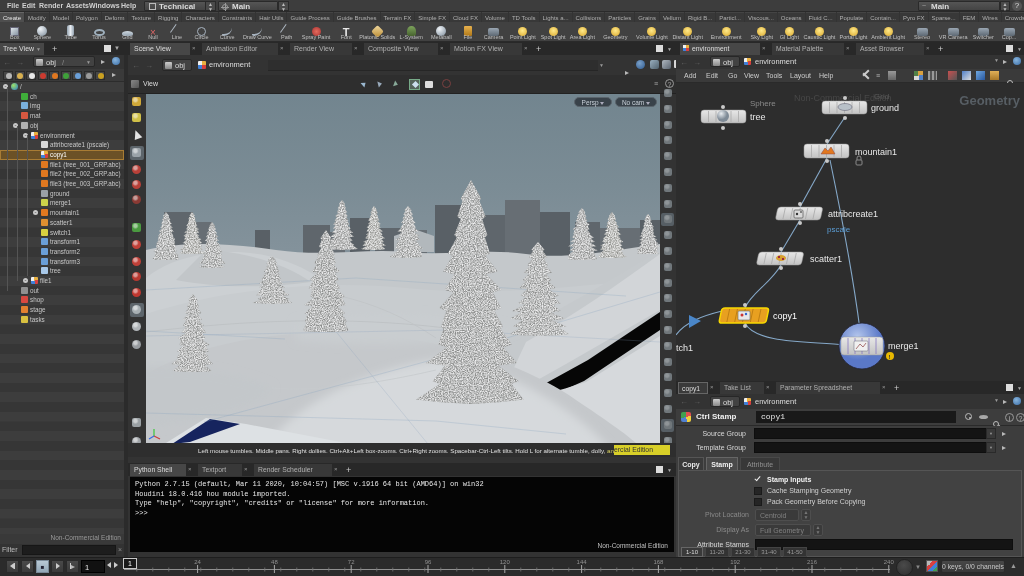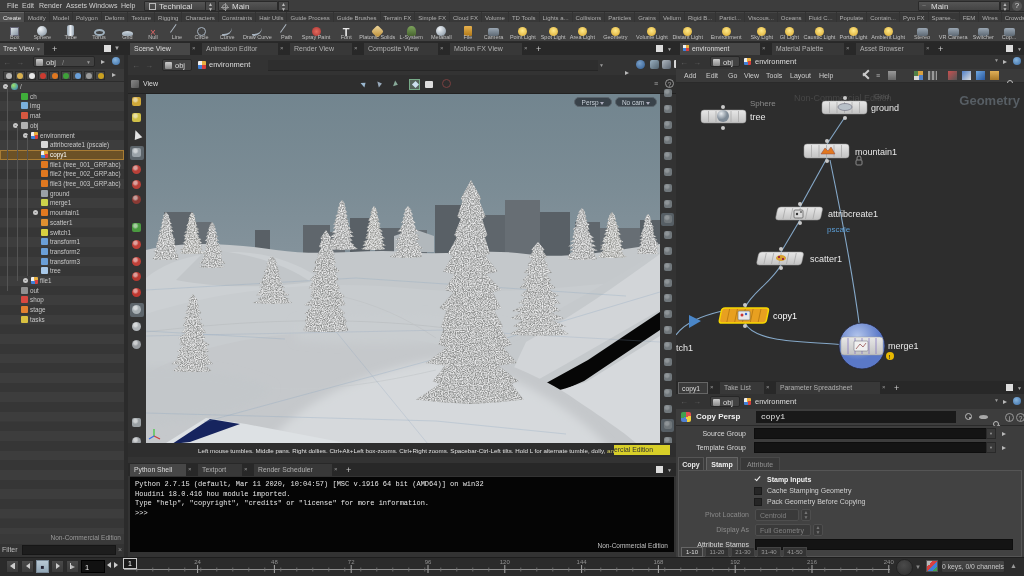--- a/index.html
+++ b/index.html
@@ -1,20 +1,20 @@
 <!DOCTYPE html>
 <html><head>
 <meta charset="utf-8">
 <style>
 * { margin:0; padding:0; box-sizing:border-box; }
 html,body { width:1024px; height:576px; overflow:hidden; background:#2b2b2b;
   font-family:"Liberation Sans", sans-serif; }
 .abs { position:absolute; }
 #root { position:absolute; top:0; left:0; width:1024px; height:576px; }
-.txt { color:#c8c8c8; font-size:8px; white-space:nowrap; }
+.txt { color:#c8c8c8; font-size:8px; white-space:nowrap;font-weight:bold; }
 .tR { display:inline-block;width:0;height:0;border-top:3px solid transparent;border-bottom:3px solid transparent;border-left:4px solid #ccc; }
 .tL { display:inline-block;width:0;height:0;border-top:3px solid transparent;border-bottom:3px solid transparent;border-right:4px solid #ccc; }
 .tD { display:inline-block;width:0;height:0;border-left:3px solid transparent;border-right:3px solid transparent;border-top:4px solid #aaa; }
 .chk { display:inline-block;width:3px;height:6px;border-right:1.5px solid #f0f0f0;border-bottom:1.5px solid #f0f0f0;transform:rotate(40deg); }
 .mag { display:inline-block;width:6px;height:6px;border:1.5px solid #bbb;border-radius:50%;position:relative; }
 .mag:after { content:"";position:absolute;left:4px;top:4px;width:4px;height:1.5px;background:#bbb;transform:rotate(45deg); }
 </style>
 </head>
 <body>
 <div id="root">
@@ -674,21 +674,21 @@
     </span>
     <span class="abs" style="left:68px;top:4px;width:7px;height:7px;background:conic-gradient(#e8b040 0 25%,#d84040 25% 50%,#4080d8 50% 75%,#f0f0f0 75%);border-radius:1px;"></span>
     <span class="abs" style="left:79px;top:3px;color:#ddd;font-size:7.5px;">environment</span>
     <span class="abs" style="left:318px;top:3px;color:#999;font-size:5px;">▼</span>
     <span class="abs" style="left:327px;top:3px;color:#ccc;font-size:8px;"><i class="tR" style="border-left-color:#b8b8b8;border-top-width:2.5px;border-bottom-width:2.5px;border-left-width:4px;"></i></span>
     <span class="abs" style="left:337px;top:3px;width:8px;height:8px;border-radius:50%;background:radial-gradient(circle at 40% 35%,#88b4dc,#3a6ea8);"></span>
   </div>
 
   <div class="abs" style="left:0;top:367px;width:348px;height:17px;background:#3d3d3d;border-bottom:1px solid #2a2a2a;">
     <span class="abs" style="left:5px;top:3px;width:10px;height:10px;background:conic-gradient(#e05050 0 20%,#f0d040 20% 45%,#5080d0 45% 70%,#40a050 70%);border-radius:2px;"></span>
-    <span class="abs" style="left:20px;top:3px;color:#f0f0f0;font-size:8px;font-weight:bold;">Copy Persp</span>
+    <span class="abs" style="left:20px;top:3px;color:#f0f0f0;font-size:8px;font-weight:bold;">Ctrl Stamp</span>
     <span class="abs" style="left:80px;top:2px;width:200px;height:12px;background:#191919;"></span>
     <span class="abs" style="left:85px;top:3px;color:#e8e8e8;font-size:8px;font-family:'Liberation Mono',monospace;">copy1</span>
     <span class="abs" style="left:289px;top:4px;width:7px;height:7px;border:1.5px solid #bbb;border-radius:50%;"></span><span class="abs" style="left:292.5px;top:7.5px;width:2px;height:2px;background:#bbb;border-radius:50%;"></span>
     <span class="abs" style="left:303px;top:6px;width:9px;height:4px;background:#a8a8a8;border-radius:50%;"></span>
     <span class="abs mag" style="left:317px;top:4px;"></span>
     <span class="abs" style="left:329px;top:4px;width:9px;height:9px;border-radius:50%;border:1px solid #999;color:#bbb;font-size:6.5px;line-height:9px;text-align:center;">i</span>
     <span class="abs" style="left:340px;top:4px;width:9px;height:9px;border-radius:50%;border:1px solid #999;color:#bbb;font-size:6.5px;line-height:9px;text-align:center;">?</span>
   </div>
 
   <div class="abs" style="left:0;top:384px;width:348px;height:131px;background:#3d3d3d;">

